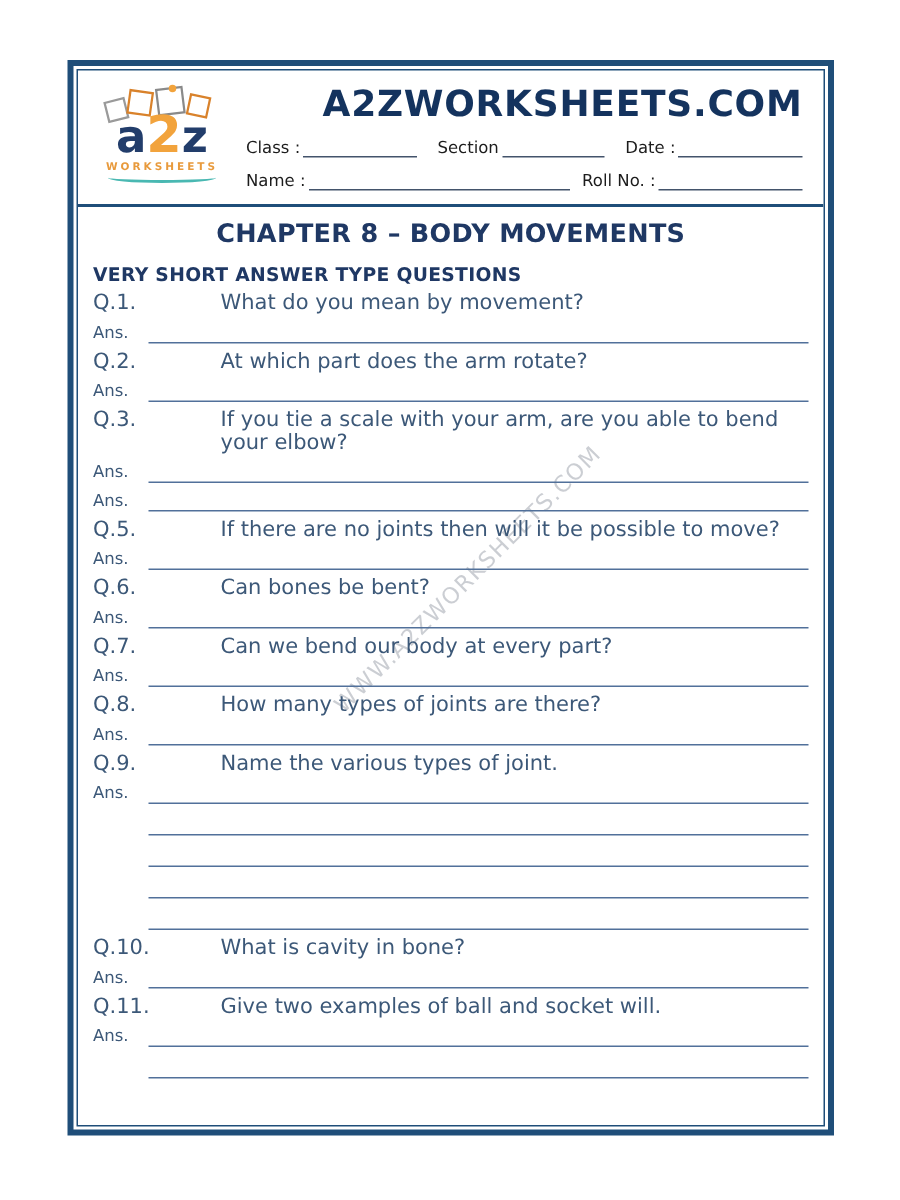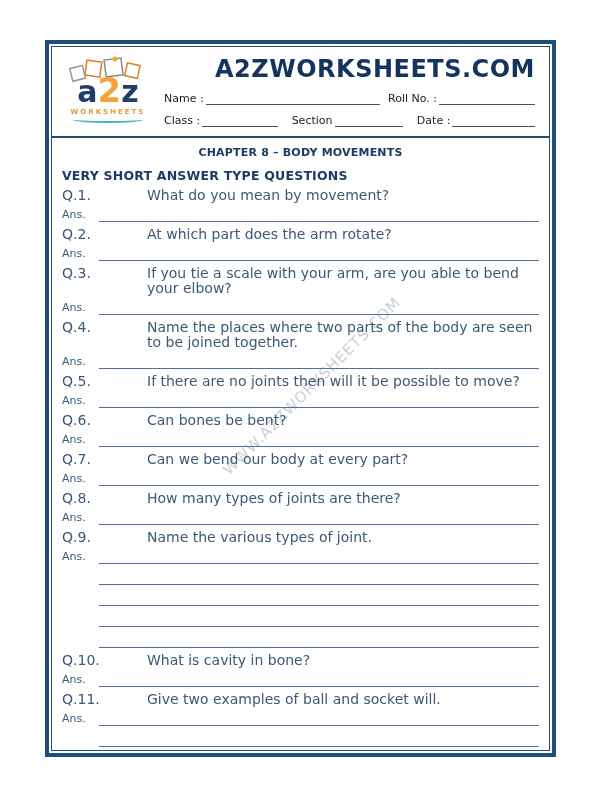--- a/index.html
+++ b/index.html
@@ -45,21 +45,21 @@
   .fline{border-bottom:1px solid #43536b;height:12px;display:inline-block;}
   .grow{flex:1;margin-right:8px;}
   .w-roll{width:96px;}
   .w-class{width:95px;margin-right:14px;}
   .w-section{width:86px;margin-right:14px;}
   .w-date{width:104px;}
   
   .separator{border-bottom:2px solid #1F4E79;margin-top:9px;position:relative;z-index:1;}
   
   .chapter-title{
-    margin-top:8px;text-align:center;font-size:11px;font-weight:bold;color:#1F3864;
+    margin-top:8px;text-align:center;font-size:17px;font-weight:bold;color:#1F3864;
     position:relative;z-index:1;letter-spacing:.2px;
   }
   .section-heading{
     margin:9px 0 0 10px;font-size:12.5px;font-weight:bold;color:#1F3864;
     position:relative;z-index:1;letter-spacing:.2px;
   }
   
   .questions{margin:1px 10px 0 10px;position:relative;z-index:1;}
   .q-row{display:flex;margin-top:5px;font-size:14px;color:#3C5878;line-height:15px;}
   .q-num{width:37px;flex:none;}
@@ -87,33 +87,33 @@
           <circle cx="49" cy="4" r="2.5" fill="#F2A33C"></circle>
         </svg>
         <div class="logo-text"><span class="l-a">a</span><span class="l-2">2</span><span class="l-z">z</span></div>
         <div class="logo-caption">WORKSHEETS</div>
         <div class="logo-swoosh"></div>
       </div>
 
       <div class="head-right">
         <div class="site-title">A2ZWORKSHEETS.COM</div>
         <div class="field-row">
-          <span class="flabel">Name :</span>
-          <span class="fline grow"></span>
-          <span class="flabel">Roll No. :</span>
-          <span class="fline w-roll"></span>
-        </div>
-        <div class="field-row">
           <span class="flabel">Class :</span>
           <span class="fline w-class"></span>
           <span class="flabel">Section</span>
           <span class="fline w-section"></span>
           <span class="flabel">Date :</span>
           <span class="fline w-date"></span>
         </div>
+        <div class="field-row">
+          <span class="flabel">Name :</span>
+          <span class="fline grow"></span>
+          <span class="flabel">Roll No. :</span>
+          <span class="fline w-roll"></span>
+        </div>
       </div>
     </div>
 
     <div class="separator"></div>
 
     <div class="chapter-title">CHAPTER 8 – BODY MOVEMENTS</div>
     <div class="section-heading">VERY SHORT ANSWER TYPE QUESTIONS</div>
 
     <div class="questions" id="questions">
         <div class="q-row">
@@ -133,24 +133,20 @@
           <span class="ans-line"></span>
         </div>
         <div class="q-row">
           <span class="q-num">Q.3.</span>
           <span class="q-text">If you tie a scale with your arm, are you able to bend your elbow?</span>
         </div>
         <div class="ans-row">
           <span class="ans-label">Ans.</span>
           <span class="ans-line"></span>
         </div>
-        <div class="q-row">
-          <span class="q-num">Q.4.</span>
-          <span class="q-text">Name the places where two parts of the body are seen to be joined together.</span>
-        </div>
         <div class="ans-row">
           <span class="ans-label">Ans.</span>
           <span class="ans-line"></span>
         </div>
         <div class="q-row">
           <span class="q-num">Q.5.</span>
           <span class="q-text">If there are no joints then will it be possible to move?</span>
         </div>
         <div class="ans-row">
           <span class="ans-label">Ans.</span>

